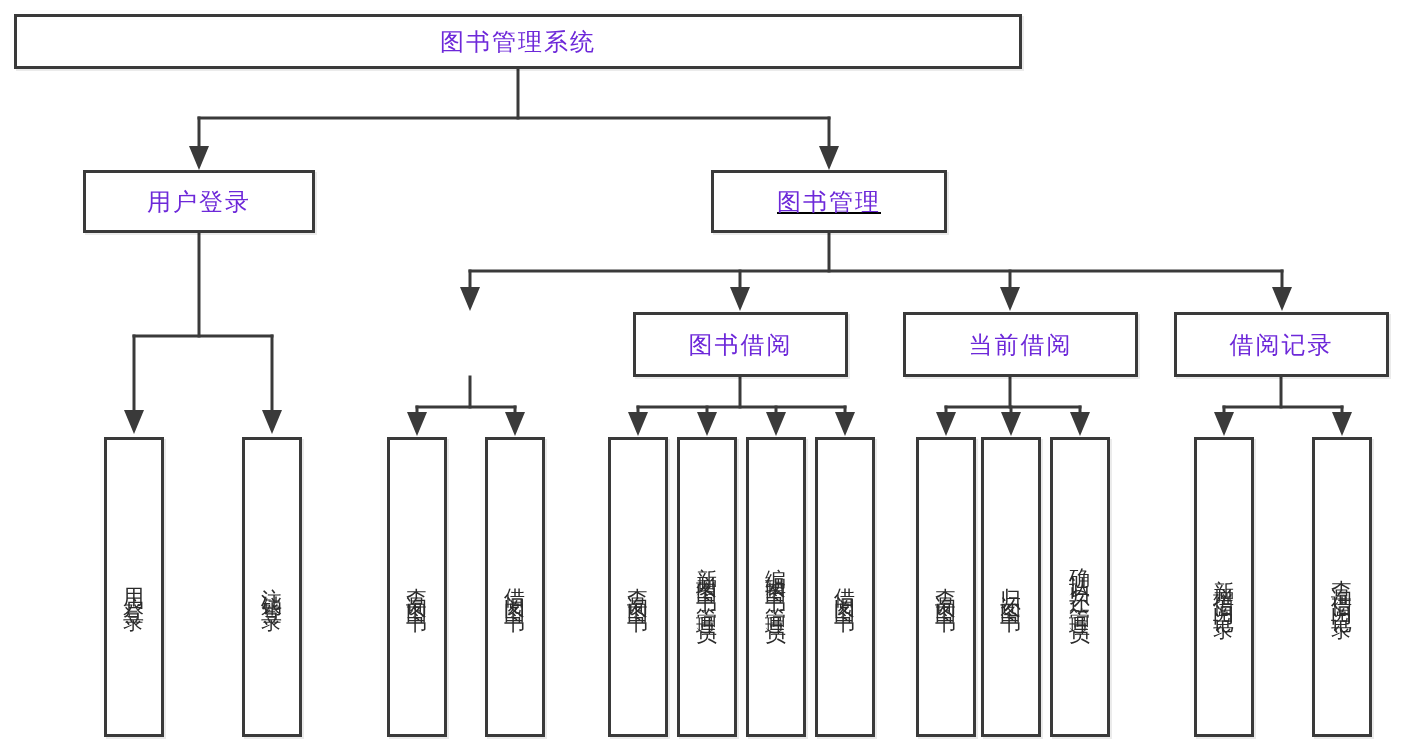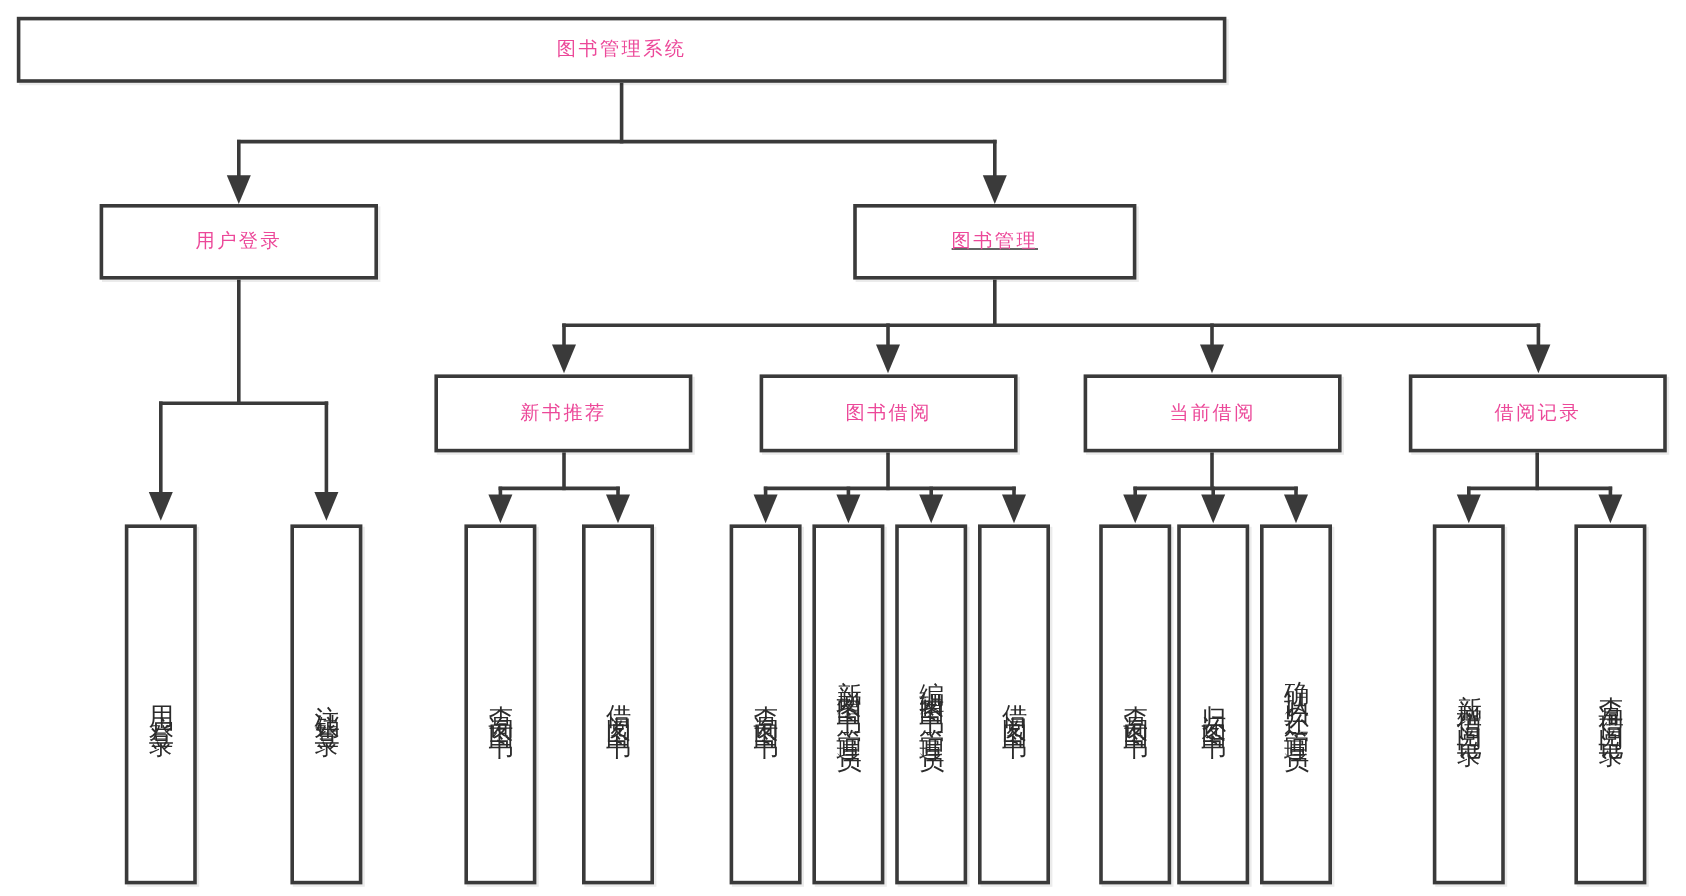--- a/index.html
+++ b/index.html
@@ -22,23 +22,23 @@
     box-sizing: border-box;
     background: #ffffff;
     border: 3px solid #3a3a3a;
     display: flex;
     align-items: center;
     justify-content: center;
     z-index: 2;
     box-shadow: 2px 2px 0 rgba(0,0,0,0.08);
   }
   .hbox span {
-    font-size: 16px;
+    font-size: 24px;
     letter-spacing: 2px;
-    color: #ec4899;
+    color: #6d28d9;
   }
   .vbox {
     position: absolute;
     top: 437px;
     width: 60px;
     height: 300px;
     box-sizing: border-box;
     background: #ffffff;
     border: 3px solid #3a3a3a;
     display: flex;
@@ -142,27 +142,24 @@
     <span>图书管理系统</span>
   </div>
 
   <div class="hbox" style="left:83px; top:170px; width:232px; height:63px;">
     <span>用户登录</span>
   </div>
   <div class="hbox" style="left:711px; top:170px; width:236px; height:63px;text-decoration:underline;">
     <span>图书管理</span>
   </div>
 
-  <div class="hbox" style="left:362px; top:312px; width:215px; height:65px;">
-    <span>新书推荐</span>
-  </div>
   <div class="hbox" style="left:633px; top:312px; width:215px; height:65px;">
     <span>图书借阅</span>
   </div>
-  <div class="hbox" style="left:903px; top:312px; width:215px; height:65px;">
+  <div class="hbox" style="left:903px; top:312px; width:235px; height:65px;">
     <span>当前借阅</span>
   </div>
   <div class="hbox" style="left:1174px; top:312px; width:215px; height:65px;">
     <span>借阅记录</span>
   </div>
 
   <div class="vbox" style="left:104px;">
     <span class="vtext">用户登录</span>
   </div>
   <div class="vbox" style="left:242px;">

